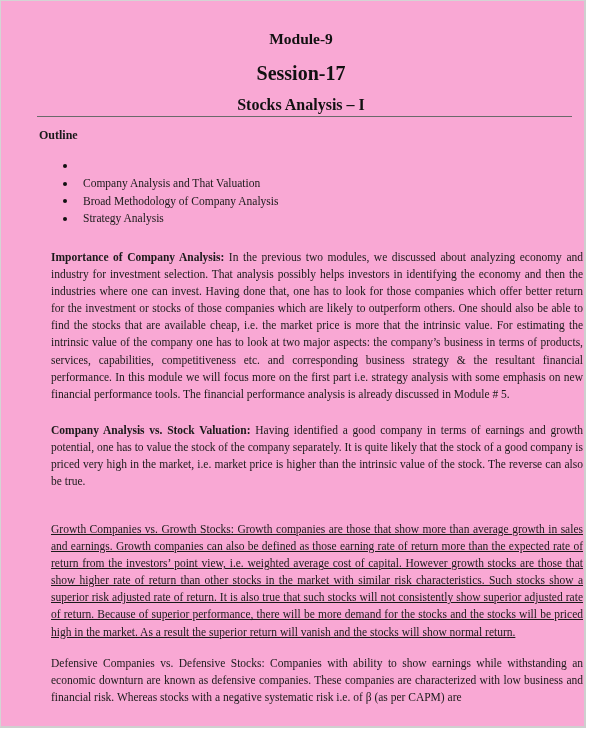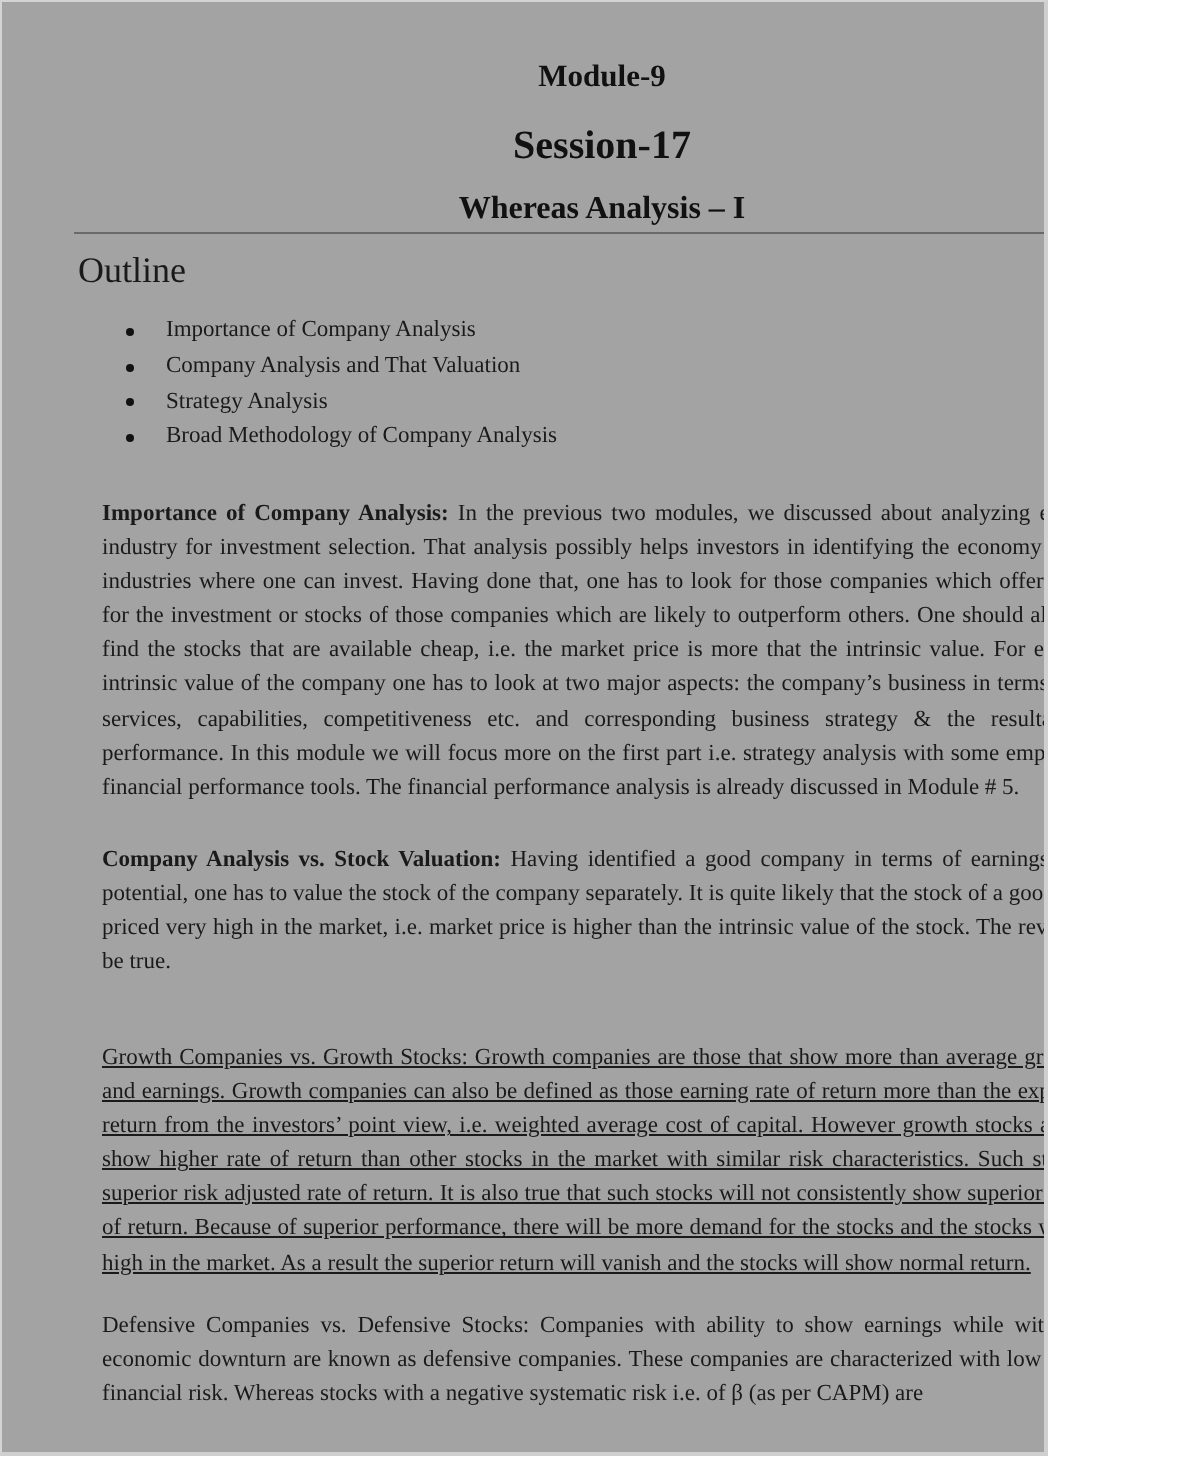--- a/index.html
+++ b/index.html
@@ -12,26 +12,26 @@
       height: 730px;
       overflow: hidden;
       position: relative;
       font-family: "Liberation Serif", "DejaVu Serif", serif;
       color: #1a1a1a;
     }
     .page {
       position: absolute;
       left: 0;
       top: 0;
-      width: 524px;
+      width: 586px;
       height: 728px;
       border: 1px solid #d4d4d4;
       border-right: 2px solid #cfcfcf;
       border-bottom: 2px solid #cfcfcf;
-      background: #a3a3a3;
+      background: #f9a8d4;
       box-sizing: border-box;
       overflow: hidden;
     }
     .heading {
       position: absolute;
       left: 0;
       width: 600px;
       text-align: center;
       font-weight: bold;
       color: #111;
@@ -56,22 +56,22 @@
       left: 36px;
       top: 115px;
       width: 535px;
       height: 0;
       border-top: 1.5px solid #6a6a6a;
     }
     .outline-label {
       position: absolute;
       left: 38px;
       top: 127px;
-      font-size: 18px;
-      font-weight: normal;
+      font-size: 12px;
+      font-weight: bold;
       line-height: 14px;
     }
     .outline-list {
       position: absolute;
       left: 58px;
       top: 156px;
       margin: 0;
       padding: 0;
       list-style: none;
     }
@@ -108,42 +108,41 @@
       font-weight: bold;
     }
   </style>
 </head>
 <body>
 
 <div class="page">
 
   <div class="heading h-module">Module-9</div>
   <div class="heading h-session">Session-17</div>
-  <div class="heading h-title">Whereas Analysis – I</div>
+  <div class="heading h-title">Stocks Analysis – I</div>
 
   <div class="rule"></div>
 
   <div class="outline-label">Outline</div>
 
   <ul class="outline-list">
     <li class="outline-item">
       <span class="bullet"></span>
-      <span>Importance of Company Analysis</span>
     </li>
     <li class="outline-item">
       <span class="bullet"></span>
       <span>Company Analysis and That Valuation</span>
     </li>
     <li class="outline-item">
       <span class="bullet"></span>
-      <span>Strategy Analysis</span>
+      <span>Broad Methodology of Company Analysis</span>
     </li>
     <li class="outline-item">
       <span class="bullet"></span>
-      <span>Broad Methodology of Company Analysis</span>
+      <span>Strategy Analysis</span>
     </li>
   </ul>
 
   <p class="body-text p1"><span class="lead">Importance of Company Analysis:</span><span> In the previous two modules, we discussed about analyzing economy and industry for investment selection. That analysis possibly helps investors in identifying the economy and then the industries where one can invest. Having done that, one has to look for those companies which offer better return for the investment or stocks of those companies which are likely to outperform others. One should also be able to find the stocks that are available cheap, i.e. the market price is more that the intrinsic value. For estimating the intrinsic value of the company one has to look at two major aspects: the company’s business in terms of products, services, capabilities, competitiveness etc. and corresponding business strategy &amp; the resultant financial performance. In this module we will focus more on the first part i.e. strategy analysis with some emphasis on new financial performance tools. The financial performance analysis is already discussed in Module # 5.</span></p>
 
   <p class="body-text p2"><span class="lead">Company Analysis vs. Stock Valuation:</span><span> Having identified a good company in terms of earnings and growth potential, one has to value the stock of the company separately. It is quite likely that the stock of a good company is priced very high in the market, i.e. market price is higher than the intrinsic value of the stock. The reverse can also be true.</span></p>
 
   <p class="body-text p3"><span>Growth Companies vs. Growth Stocks: Growth companies are those that show more than average growth in sales and earnings. Growth companies can also be defined as those earning rate of return more than the expected rate of return from the investors’ point view, i.e. weighted average cost of capital. However growth stocks are those that show higher rate of return than other stocks in the market with similar risk characteristics. Such stocks show a superior risk adjusted rate of return. It is also true that such stocks will not consistently show superior adjusted rate of return. Because of superior performance, there will be more demand for the stocks and the stocks will be priced high in the market. As a result the superior return will vanish and the stocks will show normal return.</span></p>
 
   <p class="body-text p4"><span>Defensive Companies vs. Defensive Stocks: Companies with ability to show earnings while withstanding an economic downturn are known as defensive companies. These companies are characterized with low business and financial risk. Whereas stocks with a negative systematic risk i.e. of β (as per CAPM) are</span></p>

